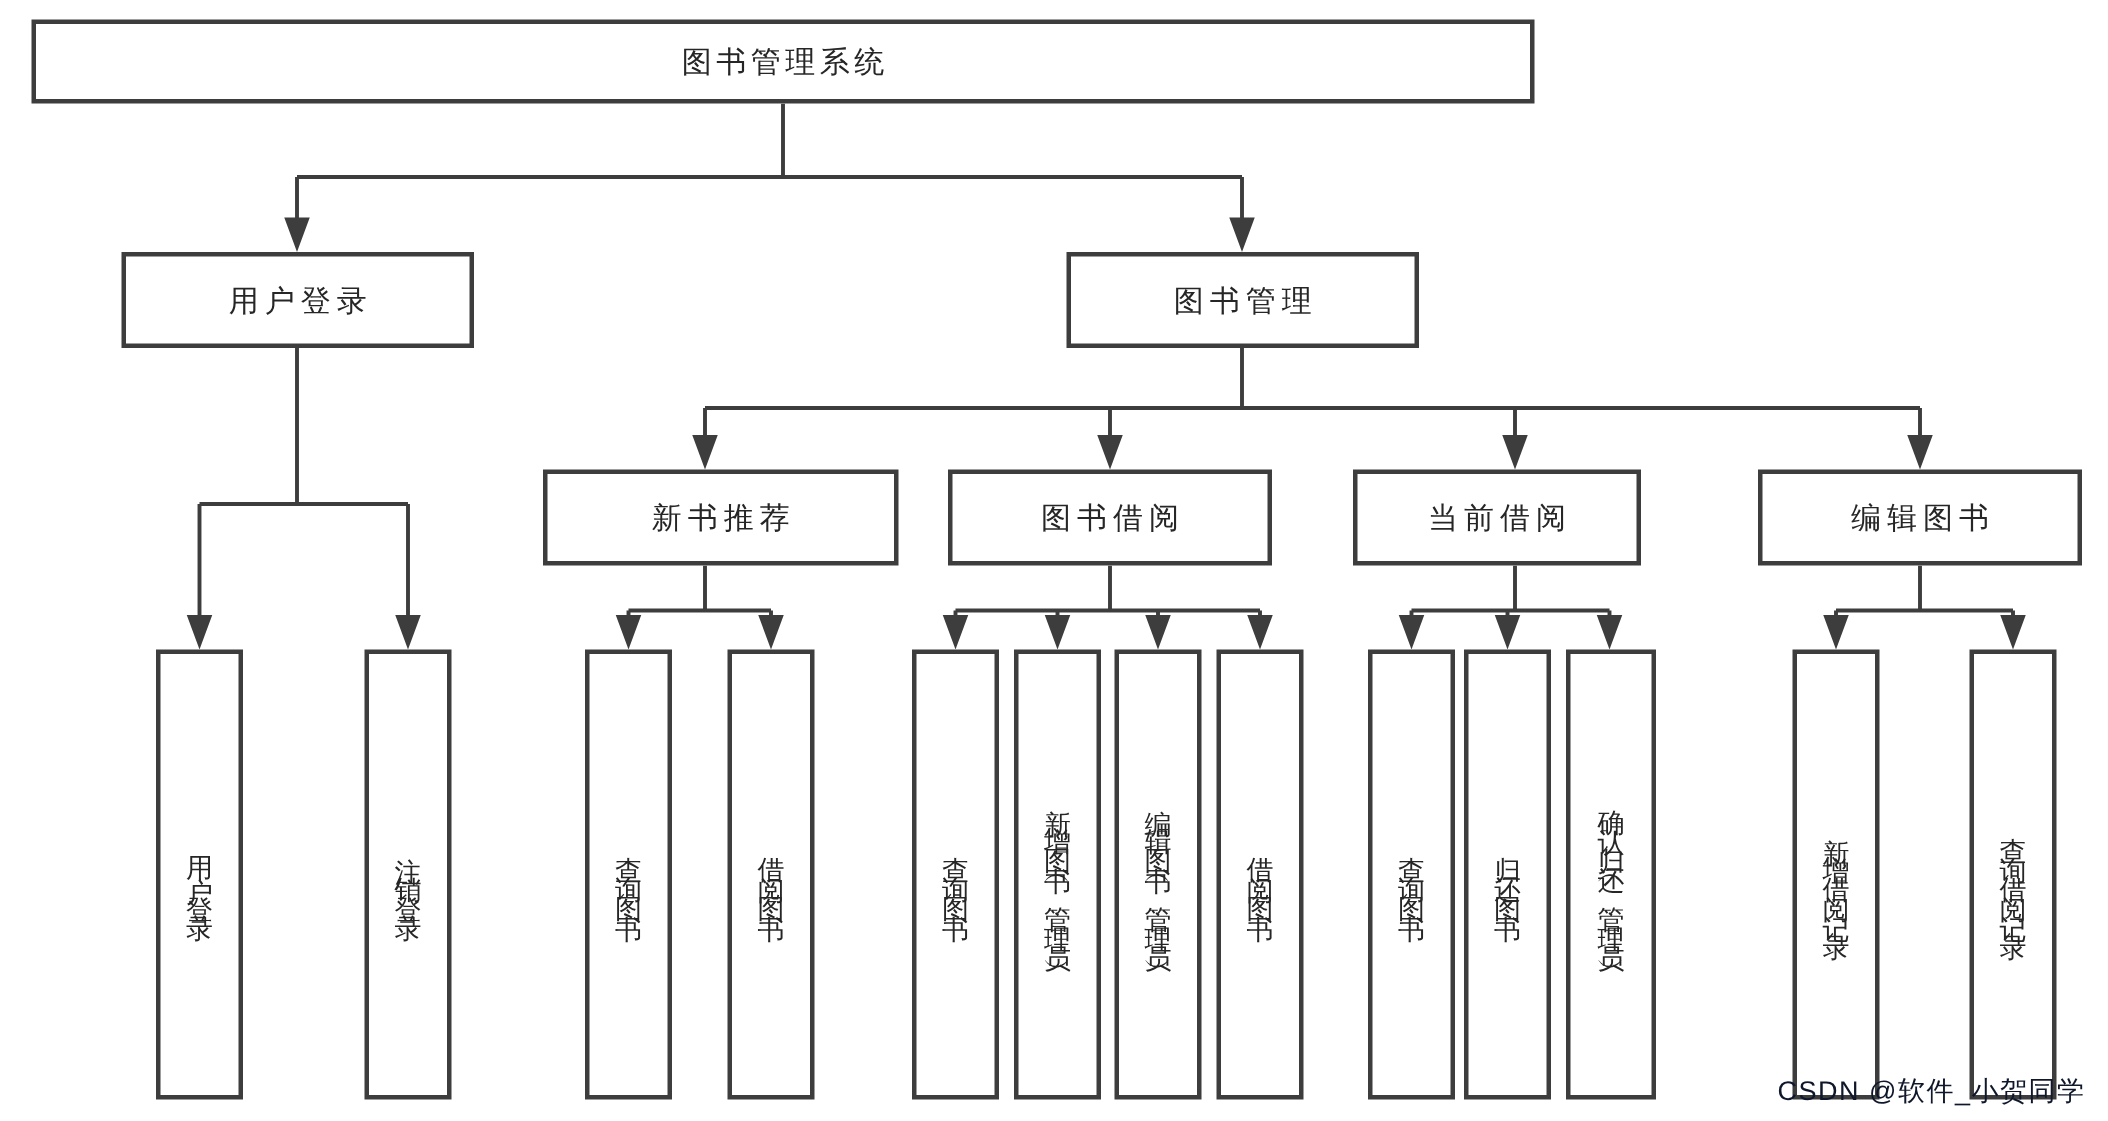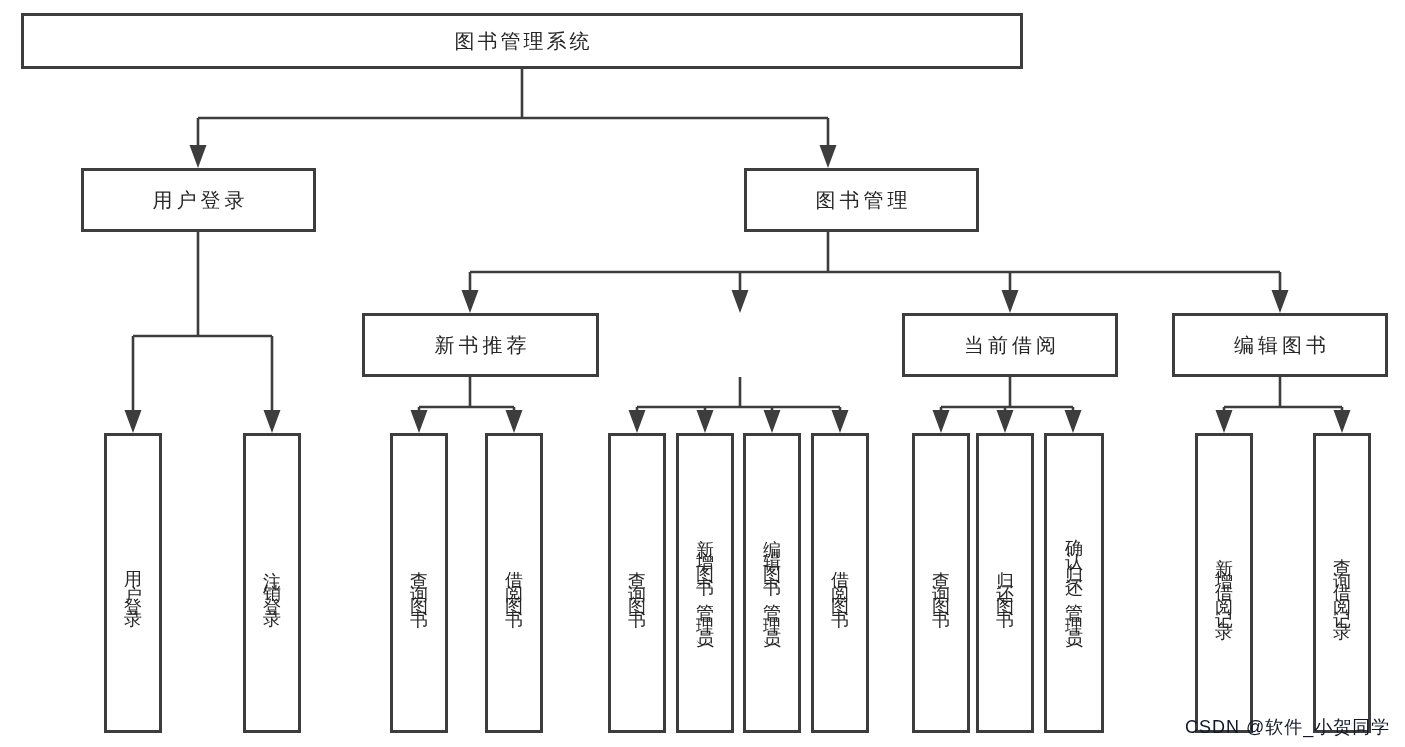--- a/index.html
+++ b/index.html
@@ -103,28 +103,31 @@
       M1333.5 410 L1350.5 410 L1342 433 Z"></path>
   </svg>
 
   <div class="node root" style="left:21px; top:13px; width:1002px; height:56px;">
     <span>图书管理系统</span>
   </div>
 
   <div class="node hbox" style="left:81px; top:168px; width:235px; height:64px;">
     <span>用户登录</span>
   </div>
-  <div class="node hbox" style="left:711px; top:168px; width:235px; height:64px;margin-left:33px;">
+  <div class="node hbox" style="left:711px; top:168px; width:235px; height:64px;">
     <span>图书管理</span>
   </div>
 
   <div class="node hbox" style="left:362px; top:313px; width:237px; height:64px;">
     <span>新书推荐</span>
   </div>
-  <div class="node hbox" style="left:902px; top:313px; width:216px; height:64px;">
+  <div class="node hbox" style="left:632px; top:313px; width:216px; height:64px;">
+    <span>图书借阅</span>
+  </div>
+  <div class="node hbox" style="left:902px; top:313px; width:192px; height:64px;">
     <span>当前借阅</span>
   </div>
   <div class="node hbox" style="left:1172px; top:313px; width:216px; height:64px;">
     <span>编辑图书</span>
   </div>
 
   <div class="node leaf" style="left:104px;">
     <span>用户登录</span>
   </div>
   <div class="node leaf" style="left:243px;">

